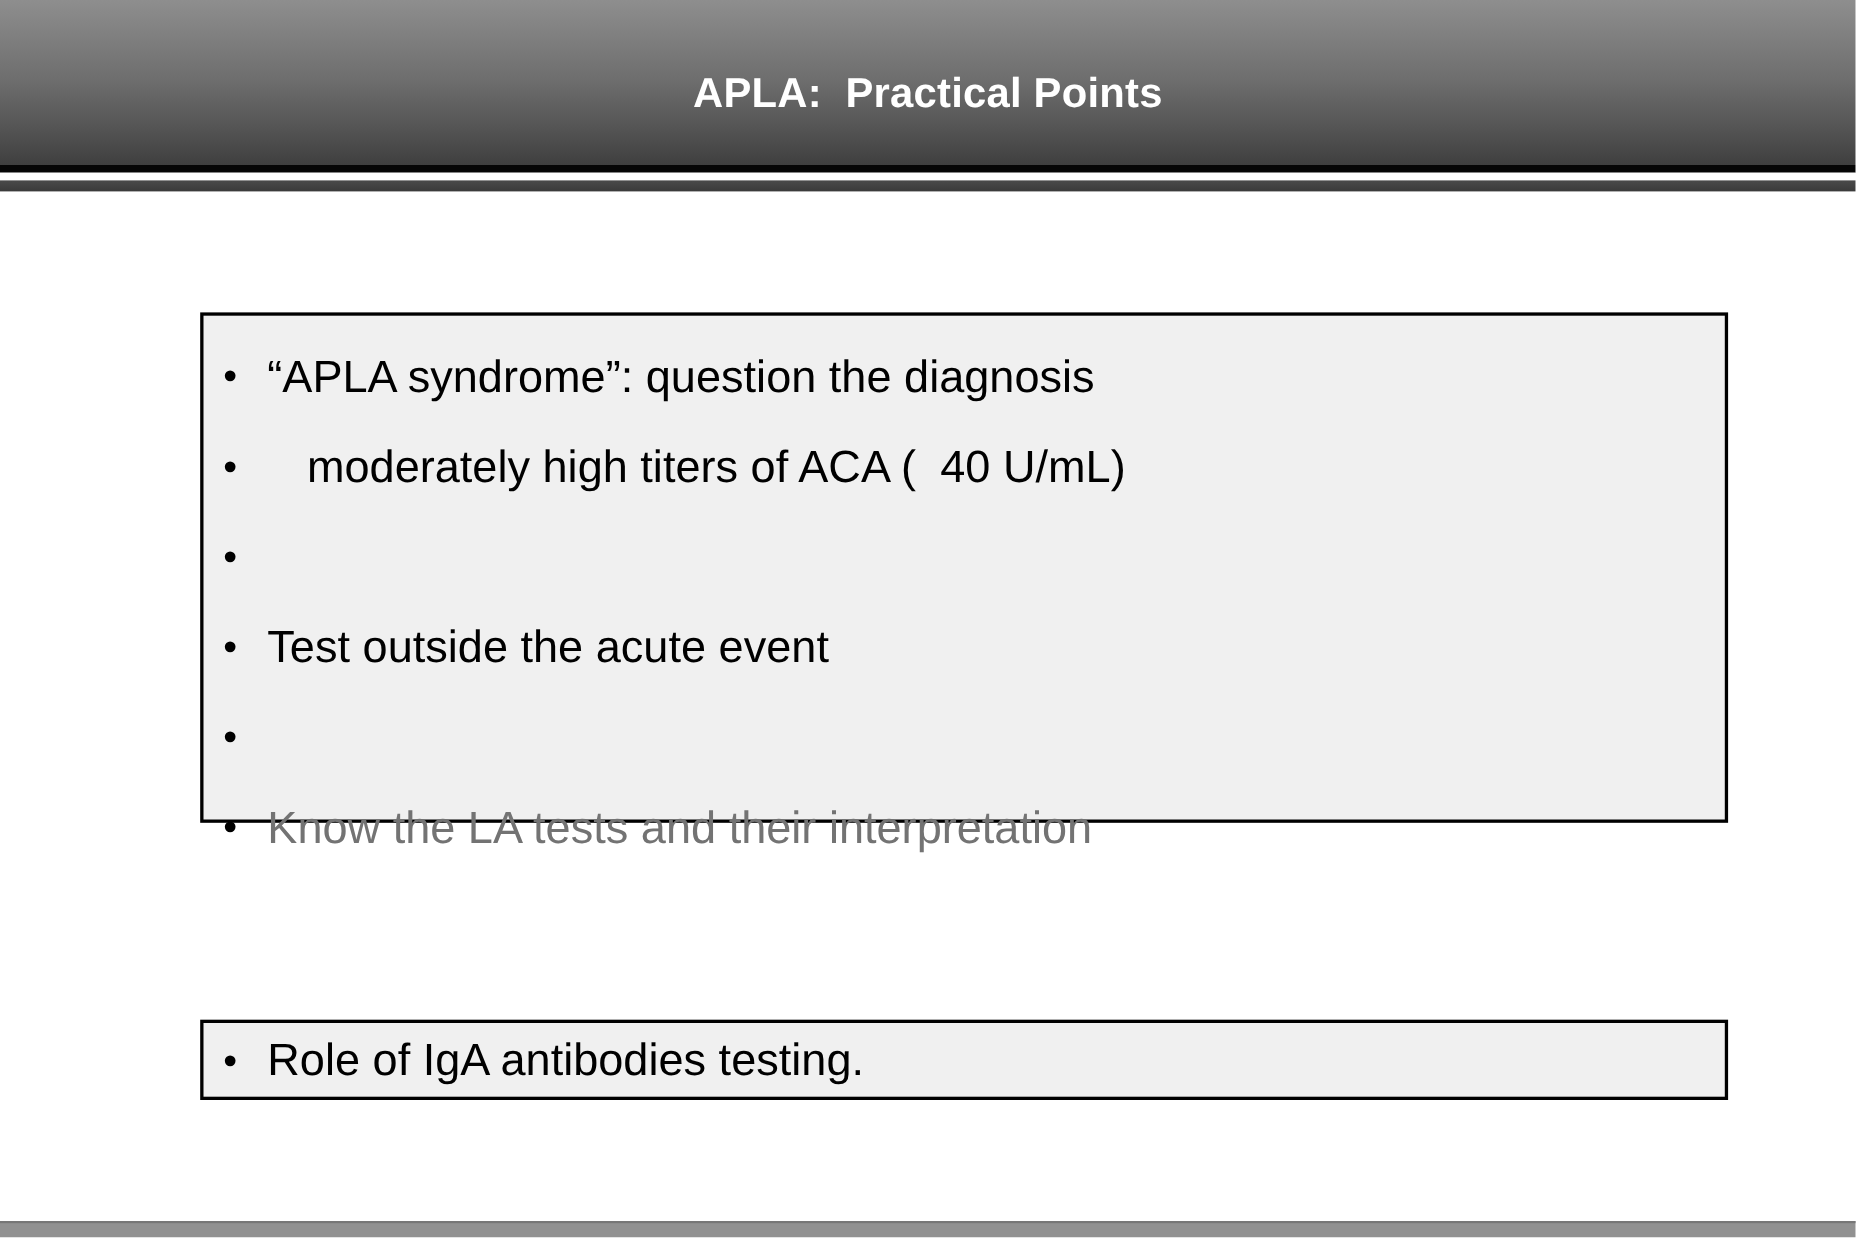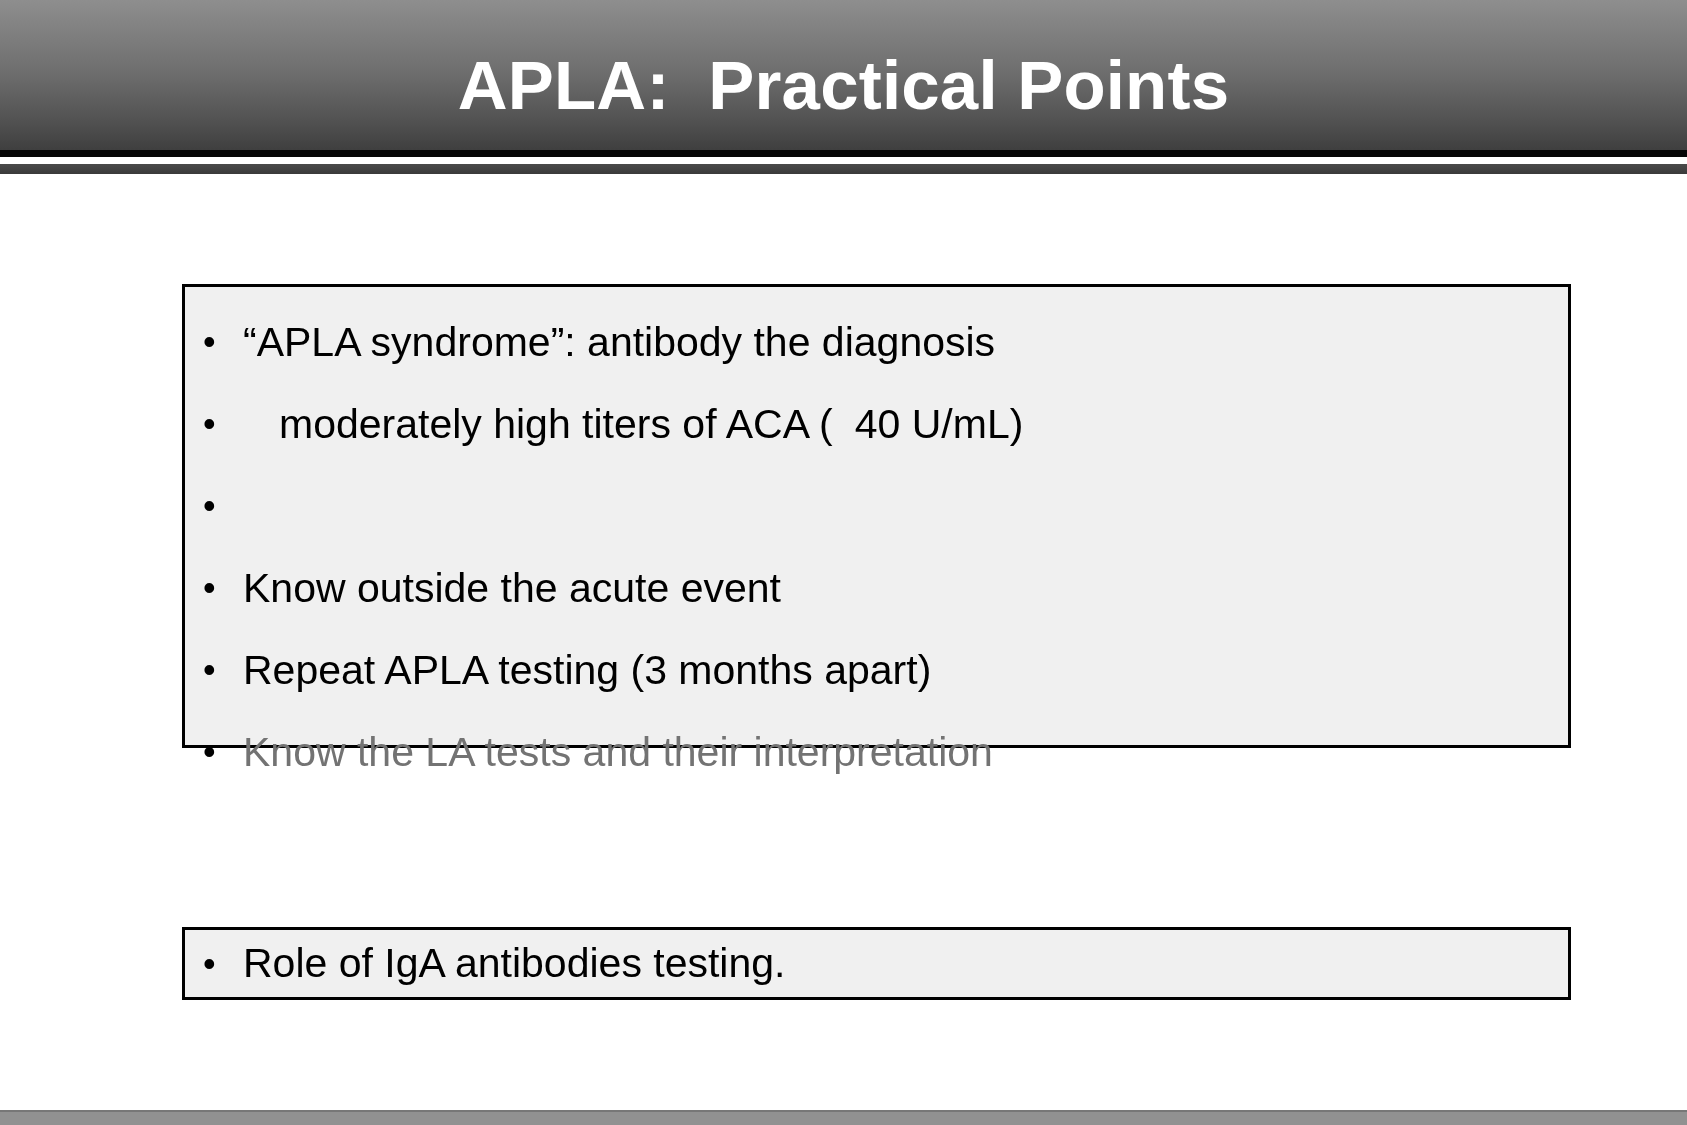--- a/index.html
+++ b/index.html
@@ -23,21 +23,21 @@
     width: 1687px;
     height: 150px;
     background: linear-gradient(to bottom, #8e8e8e 0%, #828282 18%, #6e6e6e 48%, #545454 78%, #3f3f3f 100%);
     display: flex;
     align-items: center;
     justify-content: center;
     box-sizing: border-box;
   }
   .slide-title {
     color: #ffffff;
-    font-size: 69px;
+    font-size: 38px;
     font-weight: bold;
     letter-spacing: 0.2px;
     white-space: pre;
     text-align: center;
     line-height: 1;
     margin-top: 20px;
   }
   .header-rule-black {
     position: absolute;
     left: 0;
@@ -148,25 +148,25 @@
 <body>
 
 <div class="slide-header">
   <div class="slide-title">APLA:  Practical Points</div>
 </div>
 <div class="header-rule-black"></div>
 <div class="header-gap-white"></div>
 <div class="header-rule-gray"></div>
 
 <div class="content-box" id="main-box">
-    <div class="bullet-row"><span class="bullet-marker">•</span><span class="bullet-text">“APLA syndrome”: antibody the diagnosis</span></div>
+    <div class="bullet-row"><span class="bullet-marker">•</span><span class="bullet-text">“APLA syndrome”: question the diagnosis</span></div>
     <div class="bullet-row"><span class="bullet-marker">•</span><span class="bullet-text"><span class="missing-glyph"></span>moderately high titers of ACA (<span class="missing-glyph small"></span>40 U/mL)</span></div>
     <div class="bullet-row"><span class="bullet-marker">•</span></div>
-    <div class="bullet-row"><span class="bullet-marker">•</span><span class="bullet-text">Know outside the acute event</span></div>
-    <div class="bullet-row"><span class="bullet-marker">•</span><span class="bullet-text">Repeat APLA testing (3 months apart)</span></div>
+    <div class="bullet-row"><span class="bullet-marker">•</span><span class="bullet-text">Test outside the acute event</span></div>
+    <div class="bullet-row"><span class="bullet-marker">•</span></div>
     <div class="bullet-row"><span class="bullet-marker">•</span><span class="bullet-text red">Know the LA tests and their interpretation</span></div>
   </div>
 
 <div class="content-box" id="secondary-box">
     <div class="bullet-row"><span class="bullet-marker">•</span><span class="bullet-text">Role of IgA antibodies testing.</span></div>
   </div>
 
 <div class="slide-footer-bar"></div>
 
 </body></html>

